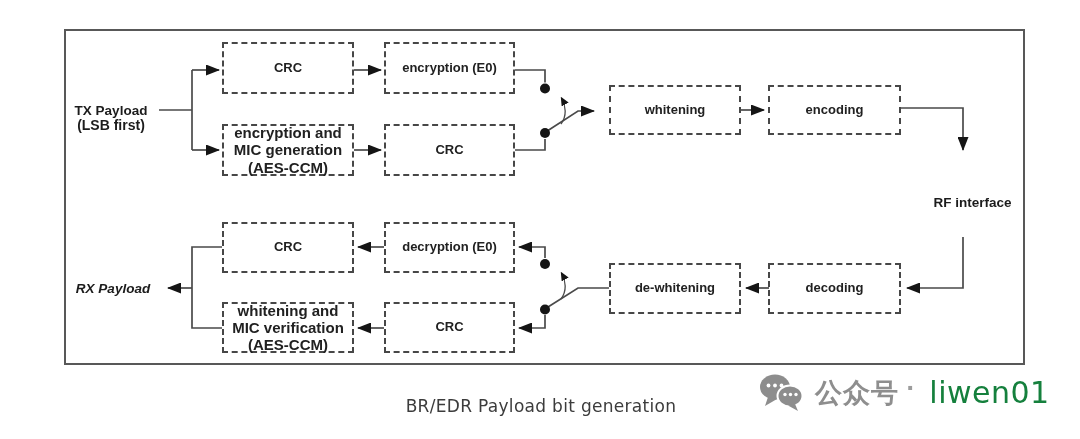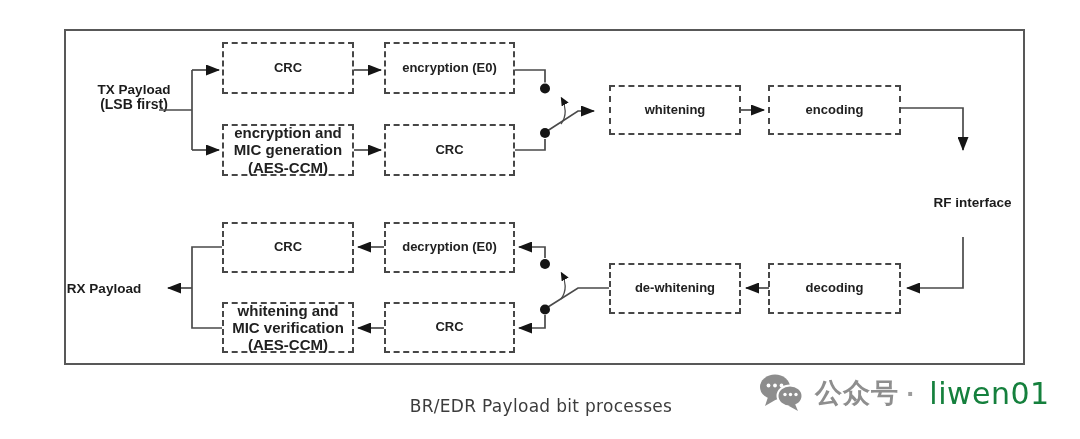--- a/index.html
+++ b/index.html
@@ -21,21 +21,21 @@
   .lbl .b{font-weight:bold;font-size:13.5px;line-height:15px;display:block;}
   .lbl .r{font-weight:bold;font-size:14px;line-height:15px;display:block;}
   #wires{position:absolute;left:0;top:0;pointer-events:none;}
   #caption{
     position:absolute;left:388px;top:396px;width:306px;text-align:center;
     font-family:"DejaVu Sans",sans-serif;font-size:17px;color:#3c3c3c;letter-spacing:0.3px;
   }
   #watermark{
     position:absolute;left:758px;top:371px;height:44px;display:flex;align-items:center;
   }
-  #wm-text{display:flex;align-items:center;font-family:"DejaVu Sans",sans-serif;}
+  #wm-text{display:flex;font-family:"DejaVu Sans",sans-serif;}
   #wm-account{font-size:27px;font-weight:bold;color:#8e8e8e;margin-left:7px;letter-spacing:1px;}
   #wm-sep{font-size:22px;color:#9c9c9c;margin:0 7px;font-weight:bold;}
   #wm-handle{font-size:30px;color:#15803d;letter-spacing:0.5px;margin-left:8px;}
 </style>
 </head>
 <body>
 
 <div id="canvas">
 
   <div id="frame"></div>
@@ -50,25 +50,25 @@
   <div class="box" style="left:609px;top:85px;width:132px;height:50px;">whitening</div>
   <div class="box" style="left:222px;top:222px;width:132px;height:51px;">CRC</div>
   <div class="box" style="left:384px;top:222px;width:131px;height:51px;">decryption (E0)</div>
   <div class="box small" style="left:222px;top:302px;width:132px;height:51px;">whitening and
 MIC verification
 (AES-CCM)</div>
   <div class="box" style="left:384px;top:302px;width:131px;height:51px;">CRC</div>
   <div class="box" style="left:768px;top:263px;width:133px;height:51px;">decoding</div>
   <div class="box" style="left:609px;top:263px;width:132px;height:51px;">de-whitening</div>
 
-  <div class="lbl" style="left:66px;top:82px;width:90px;padding-left:23px;">
+  <div class="lbl" style="left:66px;top:103px;width:90px;">
     <span class="b">TX Payload</span>
     <span class="r">(LSB first)</span>
   </div>
-  <div class="lbl" style="left:61px;top:281px;width:86px;">
+  <div class="lbl" style="left:70px;top:281px;width:86px;font-style:italic;">
     <span class="b">RX Payload</span>
   </div>
   <div class="lbl" style="left:925px;top:195px;width:95px;">
     <span class="b">RF interface</span>
   </div>
 
   <svg id="wires" width="1080" height="439" viewBox="0 0 1080 439">
     <defs>
       <marker id="ar" markerUnits="userSpaceOnUse" markerWidth="14" markerHeight="11" refX="13" refY="5.5" orient="auto">
         <polygon points="0,0 14,5.5 0,11" fill="#151515"></polygon>
@@ -110,21 +110,21 @@
       <path d="M192,288 H168" marker-end="url(#ar)"></path>
     </g>
     <g fill="#151515" stroke="none">
       <circle cx="545" cy="88.5" r="5"></circle>
       <circle cx="545" cy="133" r="5"></circle>
       <circle cx="545" cy="264" r="5"></circle>
       <circle cx="545" cy="309.5" r="5"></circle>
     </g>
   </svg>
 
-  <div id="caption">BR/EDR Payload bit processes</div>
+  <div id="caption">BR/EDR Payload bit generation</div>
 
   <div id="watermark">
     <svg width="50" height="40" viewBox="0 0 50 40">
       <ellipse cx="17" cy="14" rx="15" ry="12.5" fill="#8d8d8d"></ellipse>
       <polygon points="10,24 7,33 19,26" fill="#8d8d8d"></polygon>
       <circle cx="10.5" cy="12.5" r="1.9" fill="#ffffff"></circle>
       <circle cx="17" cy="12.5" r="1.9" fill="#ffffff"></circle>
       <circle cx="23.5" cy="12.5" r="1.9" fill="#ffffff"></circle>
       <ellipse cx="32" cy="23" rx="12.5" ry="10.5" fill="#8d8d8d" stroke="#ffffff" stroke-width="2"></ellipse>
       <polygon points="37,31 40,38 30,32.5" fill="#8d8d8d"></polygon>

